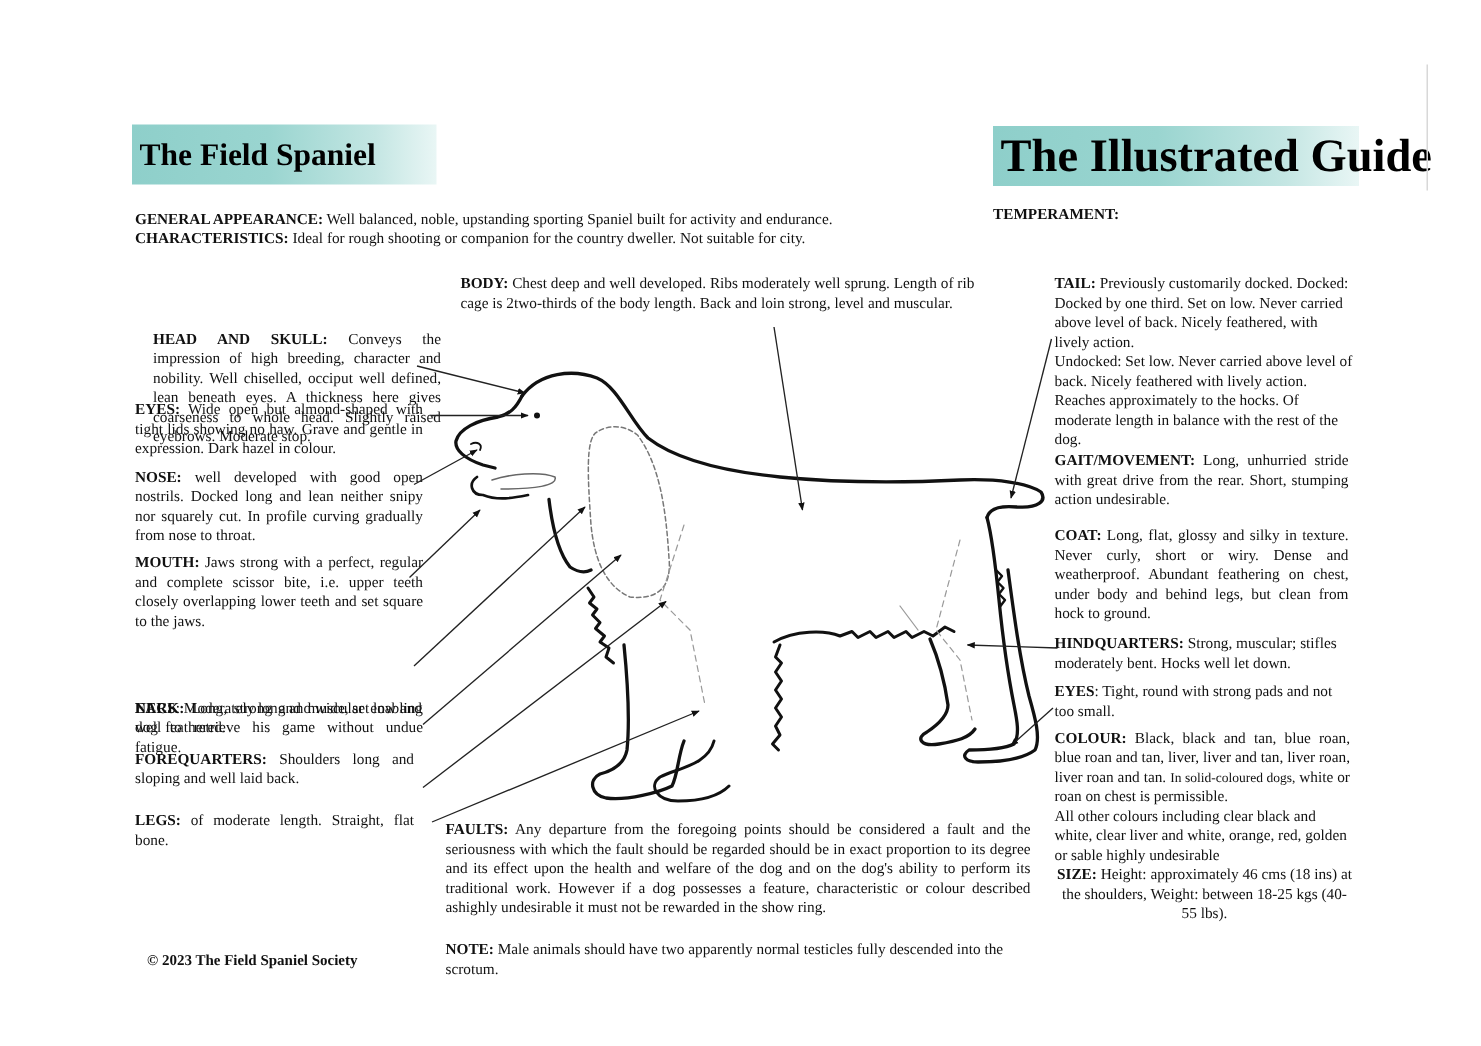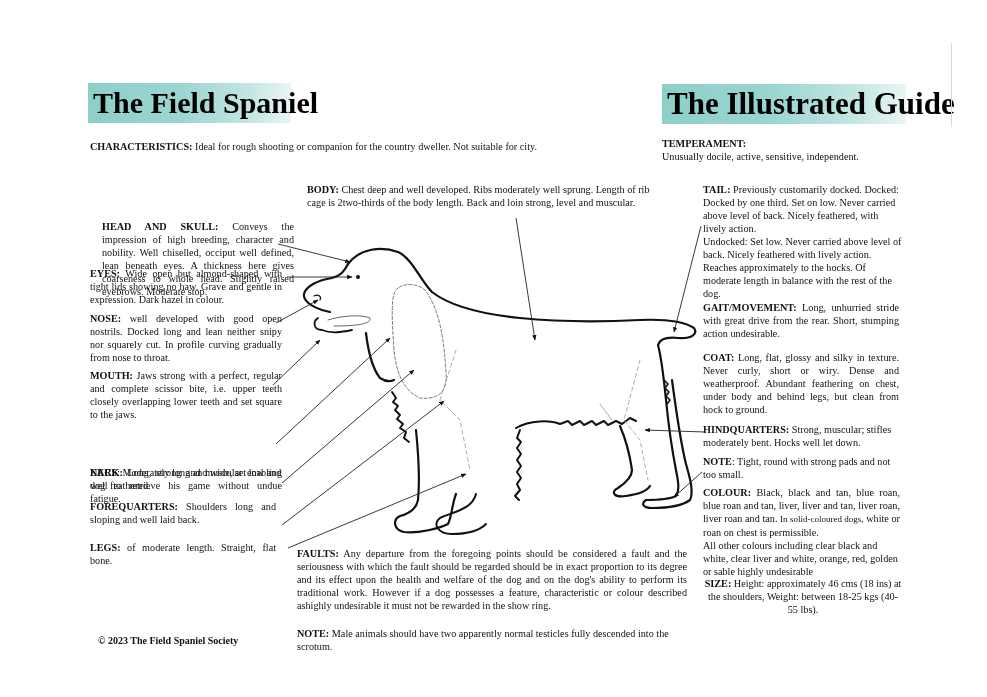--- a/index.html
+++ b/index.html
@@ -4,21 +4,21 @@
   <style>
     html, body { margin: 0; padding: 0; }
     body {
       width: 987px; height: 697px; position: relative; overflow: hidden;
       background: #ffffff; color: #111;
       font-family: "Liberation Serif", "DejaVu Serif", serif;
     }
     .banner {
       position: absolute; height: 40px;
       background: linear-gradient(90deg, #8ecfca 0%, #9ad5d0 45%, #c4e6e3 80%, #e9f6f5 100%);
-      font-weight: bold; font-size: 30px; line-height: 40px;
+      font-weight: bold; font-size: 21px; line-height: 40px;
       padding-left: 5px; box-sizing: border-box; white-space: nowrap;
       color: #000;
     }
     #banner-left { left: 88px; top: 83px; width: 203px; }
     #banner-right { left: 662px; top: 84px; width: 244px; font-size: 31px; }
     .edge-line { position: absolute; left: 951px; top: 43px; width: 1px; height: 84px; background: #d8d8d8; }
 
     .blk { position: absolute; font-size: 10.2px; line-height: 13px; text-align: justify; }
     .blk b { font-weight: bold; }
     .nj { text-align: left; }
@@ -57,47 +57,47 @@
 
 <div class="banner" id="banner-left">
   <span>The Field Spaniel</span>
 </div>
 <div class="banner" id="banner-right">
   <span>The Illustrated Guide</span>
 </div>
 <div class="edge-line"></div>
 
 <div class="blk" id="general">
+  <div><b>GENERAL APPEARANCE:</b><span> Well balanced, noble, upstanding sporting Spaniel built for activity and endurance.</span></div>
   <div><b>CHARACTERISTICS:</b><span> Ideal for rough shooting or companion for the country dweller. Not suitable for city.</span></div>
 </div>
 
 <div class="blk" id="temperament">
   <div><b>TEMPERAMENT:</b></div>
-  <div>Unusually docile, active, sensitive, independent.</div>
 </div>
 
 <div class="blk" id="head"><b>HEAD AND SKULL:</b><span> Conveys the impression of high breeding, character and nobility. Well chiselled, occiput well defined, lean beneath eyes. A thickness here gives coarseness to whole head. Slightly raised eyebrows. Moderate stop.</span></div>
 <div class="blk" id="eyes"><b>EYES:</b><span> Wide open but almond-shaped with tight lids showing no haw. Grave and gentle in expression. Dark hazel in colour.</span></div>
 <div class="blk" id="nose"><b>NOSE:</b><span> well developed with good open nostrils. Docked long and lean neither snipy nor squarely cut. In profile curving gradually from nose to throat.</span></div>
 <div class="blk" id="mouth"><b>MOUTH:</b><span> Jaws strong with a perfect, regular and complete scissor bite, i.e. upper teeth closely overlapping lower teeth and set square to the jaws.</span></div>
 <div class="blk" id="neck"><b>NECK:</b><span> Long, strong and muscular enabling dog to retrieve his game without undue fatigue.</span></div>
 <div class="blk nj" id="ears"><b>EARS</b><span>: Moderately long and wide, set low and well feathered.</span></div>
 <div class="blk" id="fore"><b>FOREQUARTERS:</b><span> Shoulders long and sloping and well laid back.</span></div>
 <div class="blk" id="legs"><b>LEGS:</b><span> of moderate length. Straight, flat bone.</span></div>
 
 <div class="blk" id="body-txt"><b>BODY:</b><span> Chest deep and well developed. Ribs moderately well sprung. Length of rib cage is 2two-thirds of the body length. Back and loin strong, level and muscular.</span></div>
 
 <div class="blk" id="tail">
   <div><b>TAIL:</b><span> Previously customarily docked. Docked: Docked by one third. Set on low. Never carried above level of back. Nicely feathered, with lively action.</span></div>
   <div>Undocked: Set low. Never carried above level of back. Nicely feathered with lively action. Reaches approximately to the hocks. Of moderate length in balance with the rest of the dog.</div>
 </div>
 <div class="blk" id="gait"><b>GAIT/MOVEMENT:</b><span> Long, unhurried stride with great drive from the rear. Short, stumping action undesirable.</span></div>
 <div class="blk" id="coat"><b>COAT:</b><span> Long, flat, glossy and silky in texture. Never curly, short or wiry. Dense and weatherproof. Abundant feathering on chest, under body and behind legs, but clean from hock to ground.</span></div>
 <div class="blk" id="hind"><b>HINDQUARTERS:</b><span> Strong, muscular; stifles moderately bent. Hocks well let down.</span></div>
-<div class="blk" id="feet"><b>NOTE</b><span>: Tight, round with strong pads and not too small.</span></div>
+<div class="blk" id="feet"><b>EYES</b><span>: Tight, round with strong pads and not too small.</span></div>
 <div class="blk" id="colour">
   <div><b>COLOUR:</b><span> Black, black and tan, blue roan, blue roan and tan, liver, liver and tan, liver roan, liver roan and tan. </span><span class="small">In solid-coloured dogs,</span><span> white or roan on chest is permissible.</span></div>
   <div class="nj">All other colours including clear black and white, clear liver and white, orange, red, golden or sable highly undesirable</div>
 </div>
 <div class="blk" id="size"><b>SIZE:</b><span> Height: approximately 46 cms (18 ins) at the shoulders, Weight: between 18-25 kgs (40-55 lbs).</span></div>
 
 <div class="blk" id="faults"><b>FAULTS:</b><span> Any departure from the foregoing points should be considered a fault and the seriousness with which the fault should be regarded should be in exact proportion to its degree and its effect upon the health and welfare of the dog and on the dog's ability to perform its traditional work.   However if a dog possesses a feature, characteristic or colour described ashighly undesirable it must not be rewarded in the show ring.</span></div>
 <div class="blk" id="note"><b>NOTE:</b><span> Male animals should have two apparently normal testicles fully descended into the scrotum.</span></div>
 <div class="blk" id="copyright">©  2023 The Field Spaniel Society</div>
 

